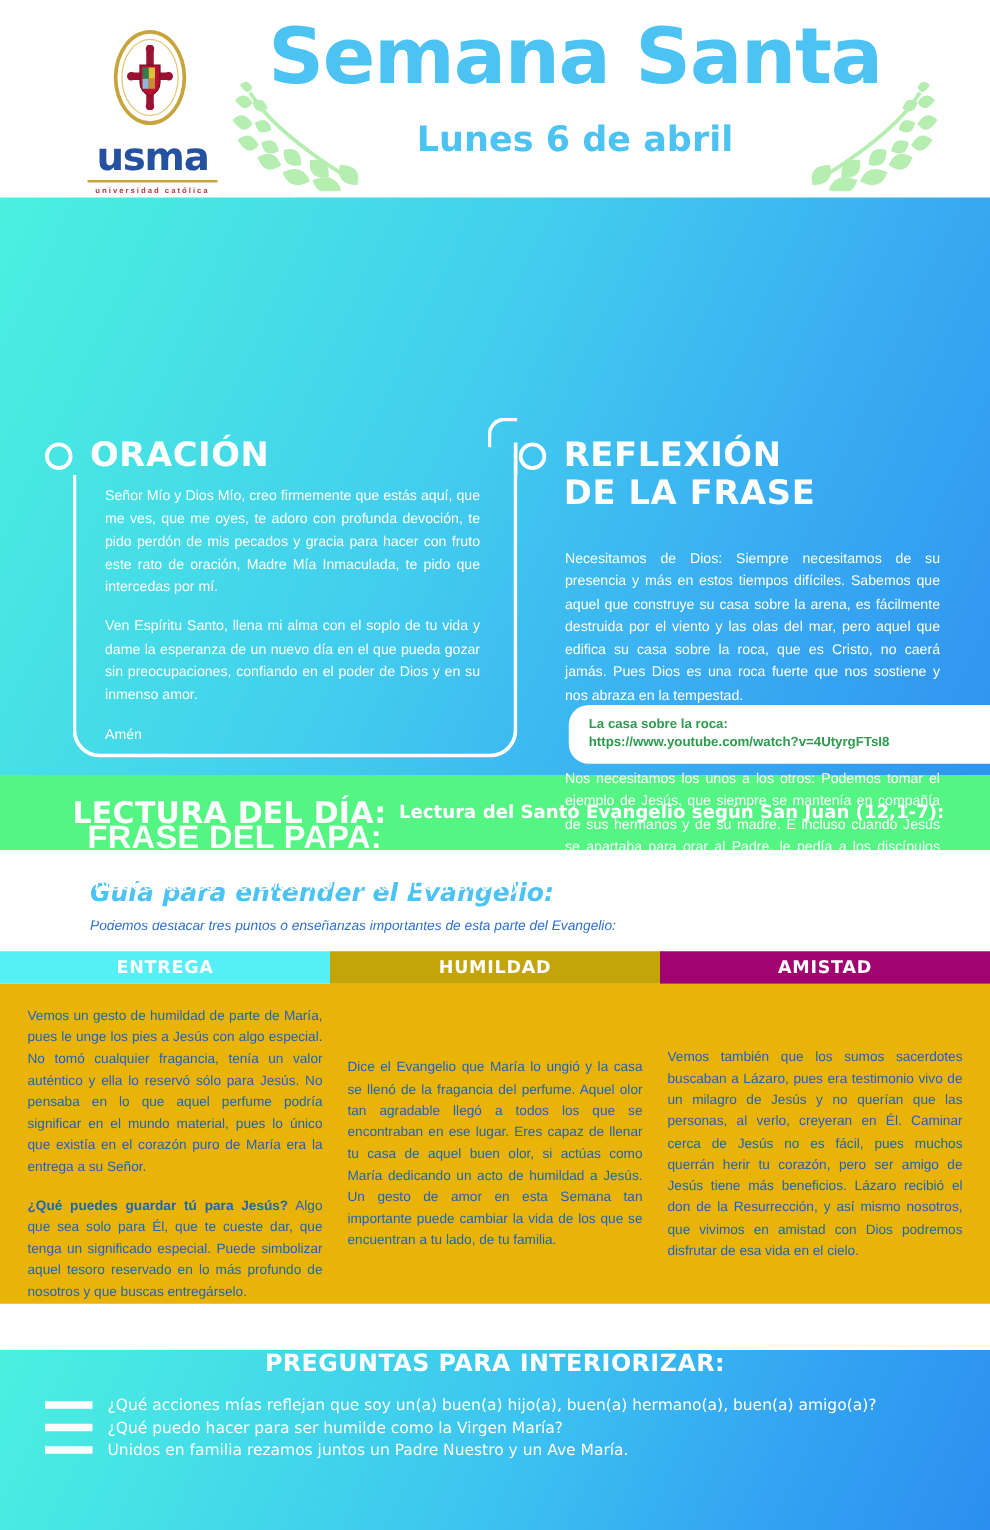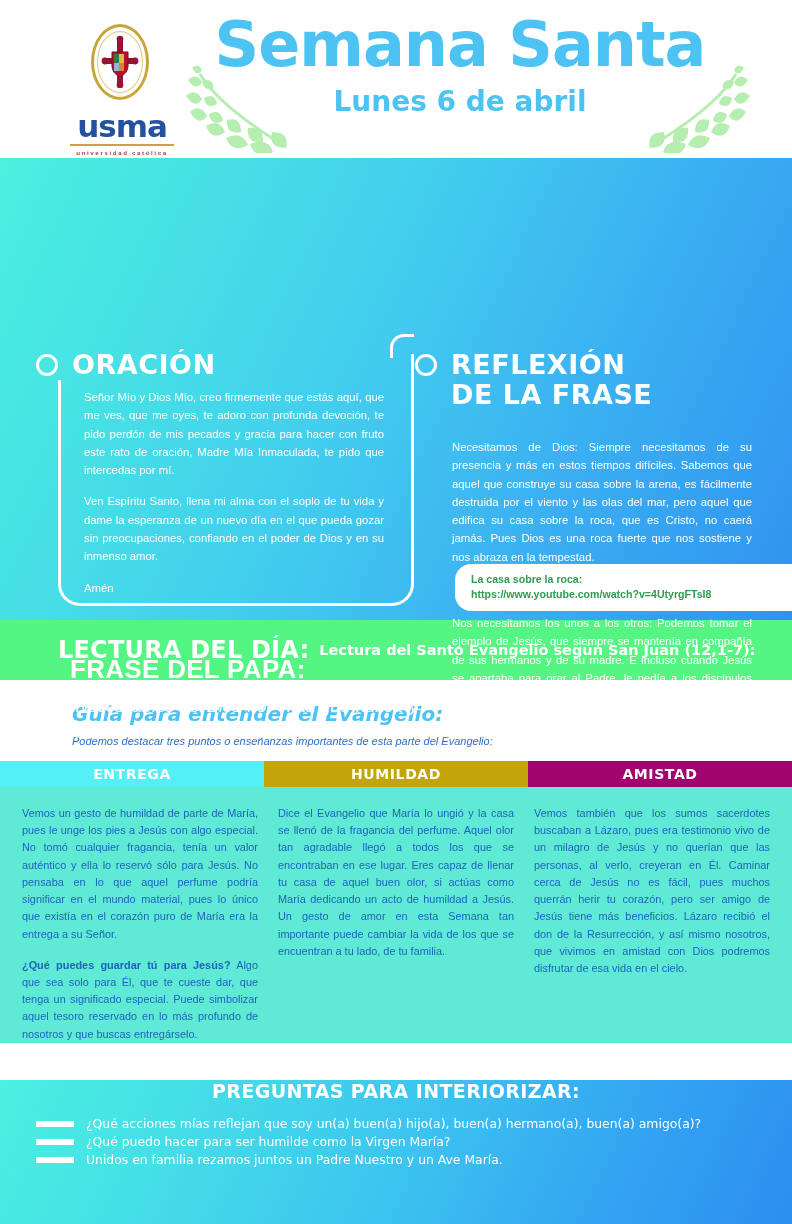--- a/index.html
+++ b/index.html
@@ -36,21 +36,21 @@
   }
   .usma-rule{height:1.5px;background:#c8a53c;width:104px;margin:2px auto 0;}
 
   .title-block{position:absolute;left:190px;top:12px;width:540px;text-align:center;}
   .main-title{
     font-size:62px;font-weight:bold;color:#4cc3f2;line-height:1.05;
     letter-spacing:-1px;font-family:"DejaVu Sans", sans-serif;
     position:relative;z-index:3;
   }
   .sub-title{
-    font-size:28px;font-weight:bold;color:#4cc3f2;margin-top:8px;
+    font-size:28px;font-weight:bold;color:#4cc3f2;margin-top:18px;
     position:relative;z-index:3;font-family:"DejaVu Sans", sans-serif;
   }
   .laurel{position:absolute;z-index:1;}
   .laurel-left{left:178px;top:58px;}
   .laurel-right{left:598px;top:58px;}
 
   
   .blue-sec{
     position:relative;height:462px;
     background:linear-gradient(115deg,#4bf0e0 0%,#47e3e4 18%,#42cdee 45%,#3aaef2 72%,#2f93f0 100%);
@@ -137,21 +137,21 @@
 
   
   .colheads{display:flex;margin-top:14px;height:26px;}
   .colhead{
     flex:1;display:flex;align-items:center;justify-content:center;
     color:#ffffff;font-size:14px;font-weight:bold;letter-spacing:.6px;
     font-family:"DejaVu Sans", sans-serif;
   }
 
   
-  .cols{display:flex;background:#5eead4;padding:18px 22px 0 22px;box-sizing:border-box;gap:20px;}
+  .cols{display:flex;background:#eab308;padding:18px 22px 0 22px;box-sizing:border-box;gap:20px;align-items:center;}
   .col{flex:1;color:#1f63bd;font-size:10.9px;line-height:1.58;text-align:justify;}
   .col p{margin:0 0 14px 0;}
   .col p:last-child{margin-bottom:0;}
   .col b{font-weight:bold;}
 
   
   .footer{
     position:absolute;left:0;bottom:0;width:792px;height:144px;
     background:linear-gradient(115deg,#4bf0e0 0%,#45dfe7 22%,#3cc3f0 52%,#33a3f2 78%,#2b8ef0 100%);
   }

